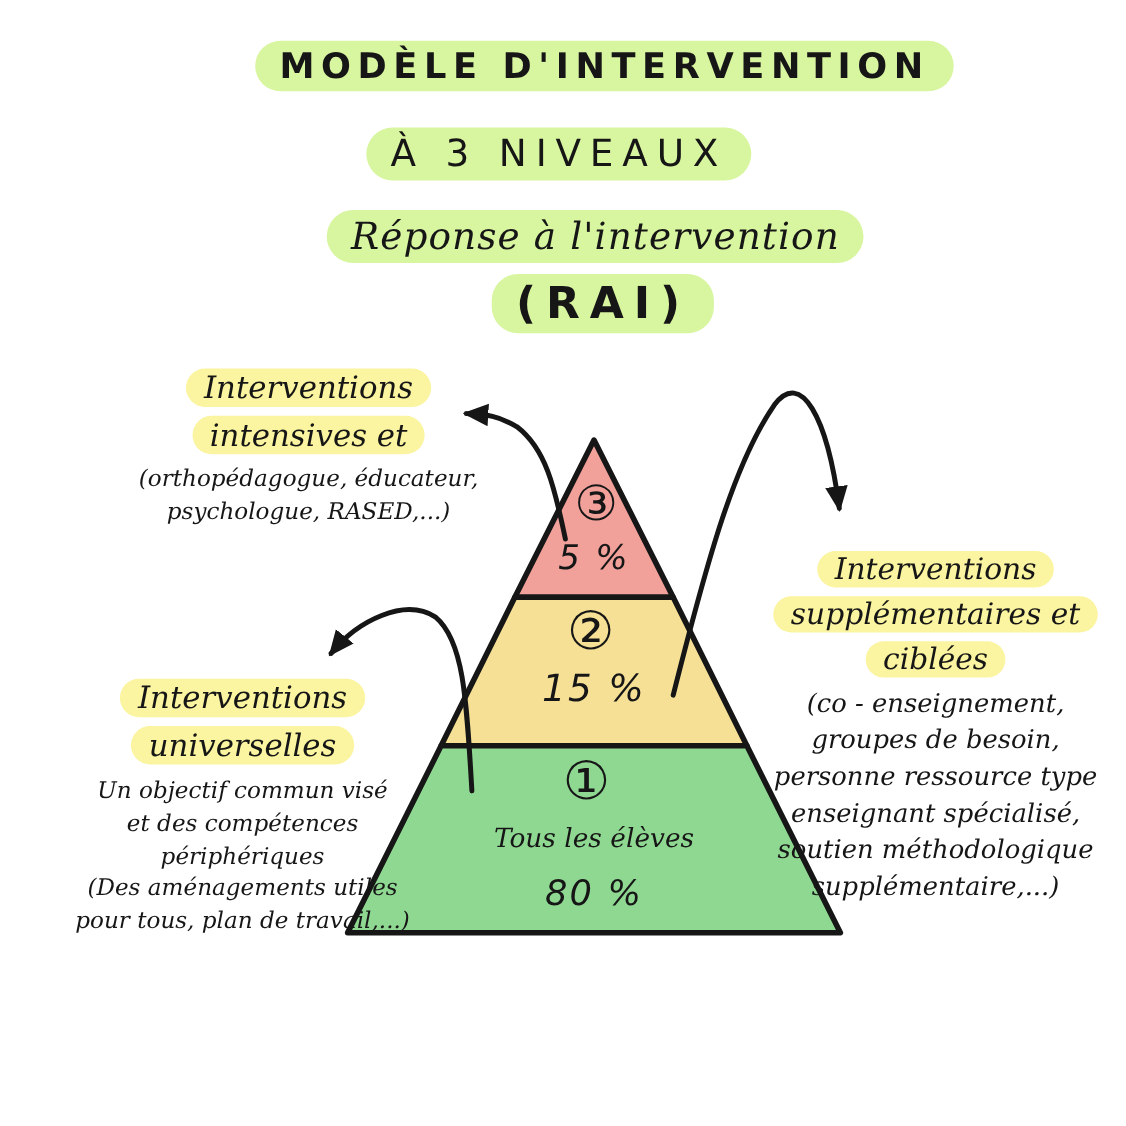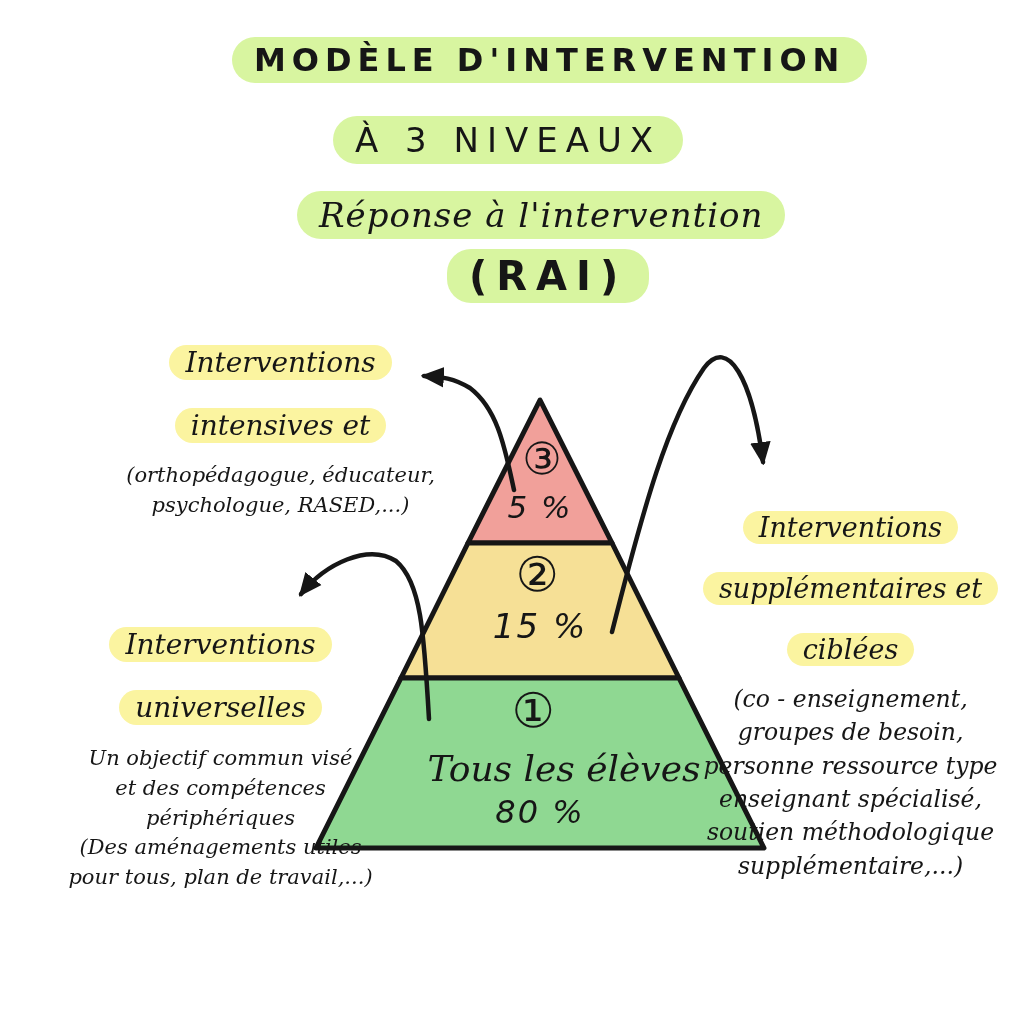--- a/index.html
+++ b/index.html
@@ -14,21 +14,21 @@
   .print  { font-family:"DejaVu Sans", sans-serif; }
   .pill-green {
     display:inline-block; background:#d8f5a0; border-radius:24px;
     padding:4px 22px; white-space:nowrap;
   }
   .pill-yellow {
     display:inline-block; background:#fbf4a0; border-radius:18px;
     padding:1px 16px; white-space:nowrap;
   }
   .vblock { display:flex; flex-direction:column; align-items:center; }
-  .vblock .pill-yellow { margin:14px 0; }
+  .vblock .pill-yellow { margin:4px 0; }
   .detail { text-align:center; line-height:1.42; }
   .cx { transform:translateX(-50%); white-space:nowrap; }
   svg.overlay { position:absolute; left:0; top:0; }
   .title1 { font-size:32px; letter-spacing:6px; font-weight:bold; }
   .title2 { font-size:34px; letter-spacing:8px; font-weight:normal;margin-top:24px; }
   .sub1 { font-size:34px; letter-spacing:1px; }
   .sub2 { font-size:40px; letter-spacing:9px; font-weight:bold; }
   .hl-line { font-size:28px; }
   .detail-sm { font-size:21px; }
   .badge { font-size:44px; line-height:1; }
@@ -97,18 +97,18 @@
     </div>
   </div>
 
   <div class="abs cx badge print" style="left:542px; top:437px;">③</div>
   <div class="abs cx pct print" style="left:540px; top:489px; font-size:31px;">5 %</div>
 
   <div class="abs cx badge print" style="left:537px; top:550px; font-size:48px;">②</div>
   <div class="abs cx pct print" style="left:540px; top:606px; font-size:34px;">15 %</div>
 
   <div class="abs cx badge print" style="left:533px; top:686px; font-size:48px;">①</div>
-  <div class="abs cx script" style="left:564px; top:748px; font-size:36px;">Tous les élèves</div>
+  <div class="abs cx script" style="left:540px; top:748px; font-size:24px;">Tous les élèves</div>
   <div class="abs cx pct print" style="left:540px; top:793px;">80 %</div>
 
   <div class="abs script source" style="left:552px; top:941px;">Source : Steve Bissonnette (2018)</div>
 
 </div>
 
 </body></html>

